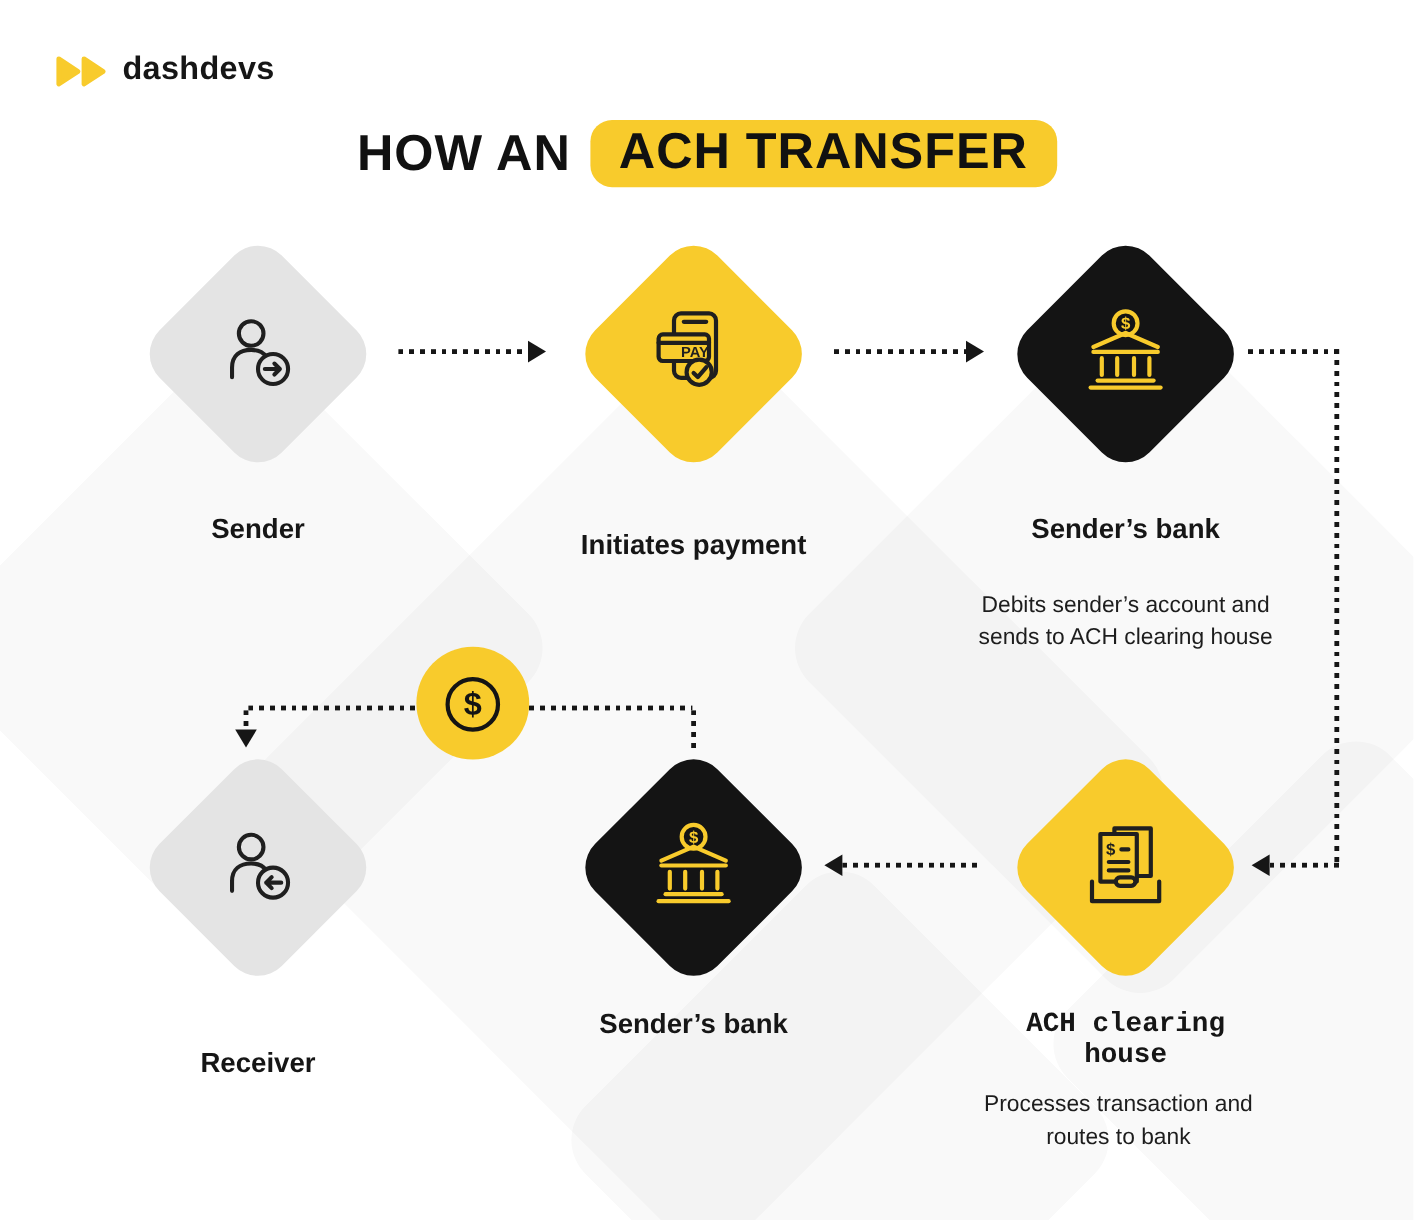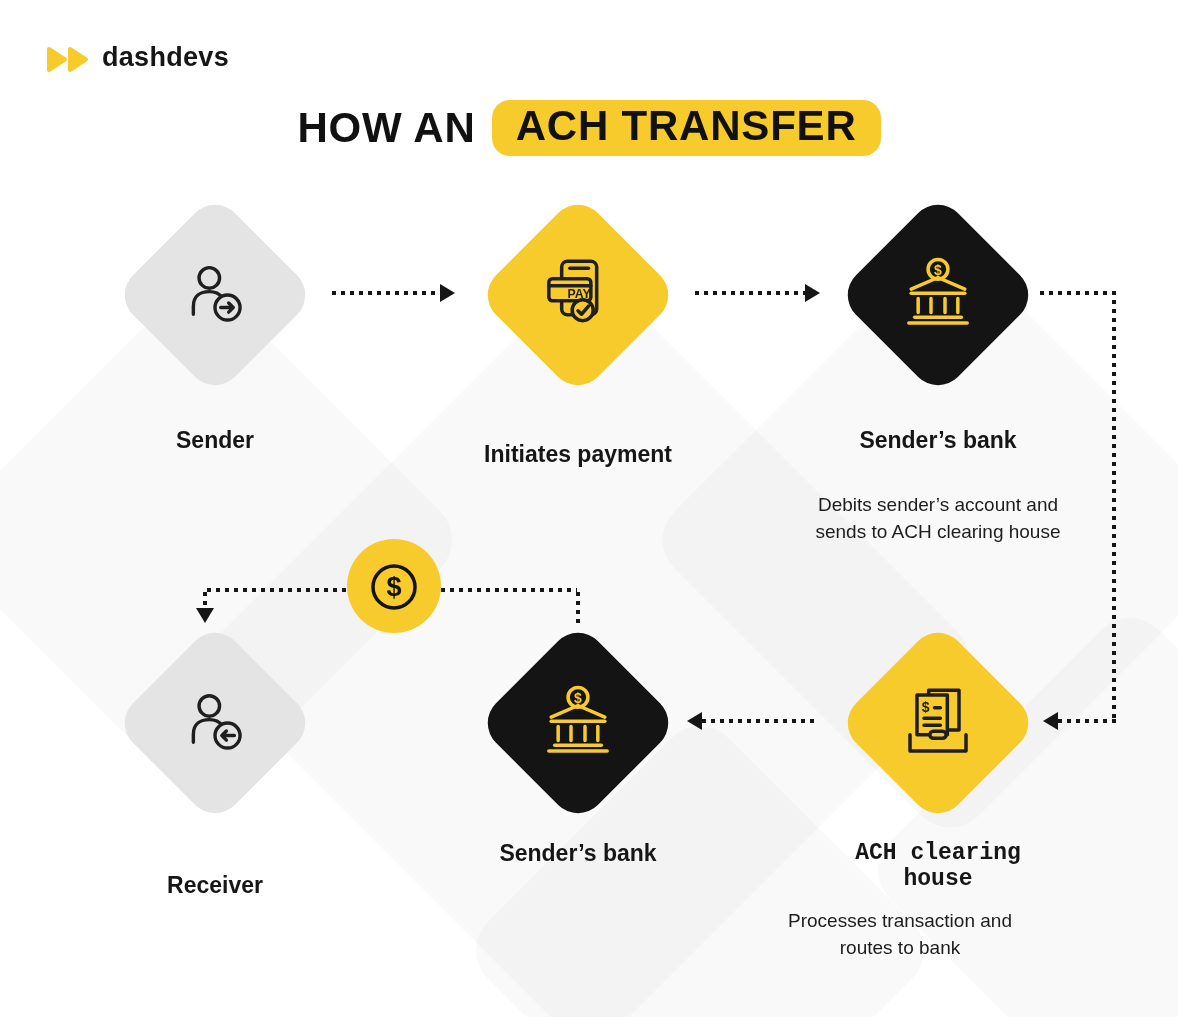--- a/index.html
+++ b/index.html
@@ -139,21 +139,21 @@
         <rect x="28" y="8" width="26" height="34" fill="#F8CB2C"></rect>
         <rect x="18" y="12" width="26" height="34" fill="#F8CB2C"></rect>
         <text x="22" y="27" font-size="12" font-weight="bold" fill="#1f1f1f" stroke="none">$</text>
         <path d="M33 23 H38 M24 32 H38 M24 38 H38"></path>
         <path d="M12 46 V60 H60 V46"></path>
         <rect x="29" y="43" width="14" height="6" rx="3" fill="#F8CB2C"></rect>
       </svg>
     </div>
   </div>
   <div class="node-label" style="left:938px; top:840px; width:210px;font-family:Liberation Mono, monospace;">ACH clearing house</div>
-  <div class="node-desc" style="left:900px; top:908px; width:250px;">Processes transaction and routes to bank</div>
+  <div class="node-desc" style="left:932px; top:908px; width:250px;">Processes transaction and routes to bank</div>
 
   <div class="node-diamond black" style="left:506px; top:651px;">
     <div class="icon-wrap">
       <svg width="84" height="84" viewBox="0 0 72 72" fill="none" stroke="#F8CB2C" stroke-width="3" stroke-linecap="round" stroke-linejoin="round">
         <circle cx="36" cy="14" r="8.5" fill="#141414"></circle>
         <text x="36" y="18.5" text-anchor="middle" font-size="12" font-weight="bold" fill="#F8CB2C" stroke="none">$</text>
         <path d="M13 31 L36 21 L59 31"></path>
         <path d="M13 34.5 H59"></path>
         <path d="M19 39 V51 M30 39 V51 M42 39 V51 M53 39 V51"></path>
         <path d="M16 55 H56"></path>

